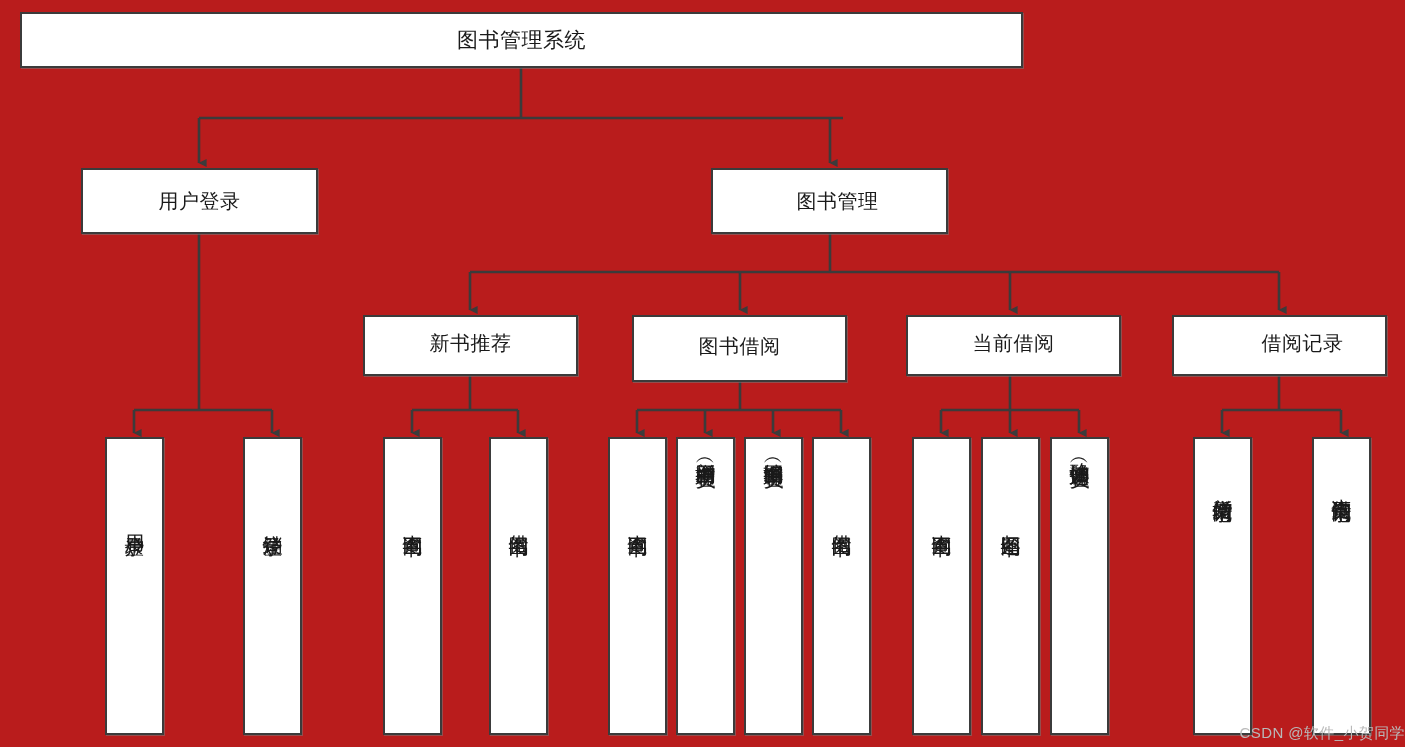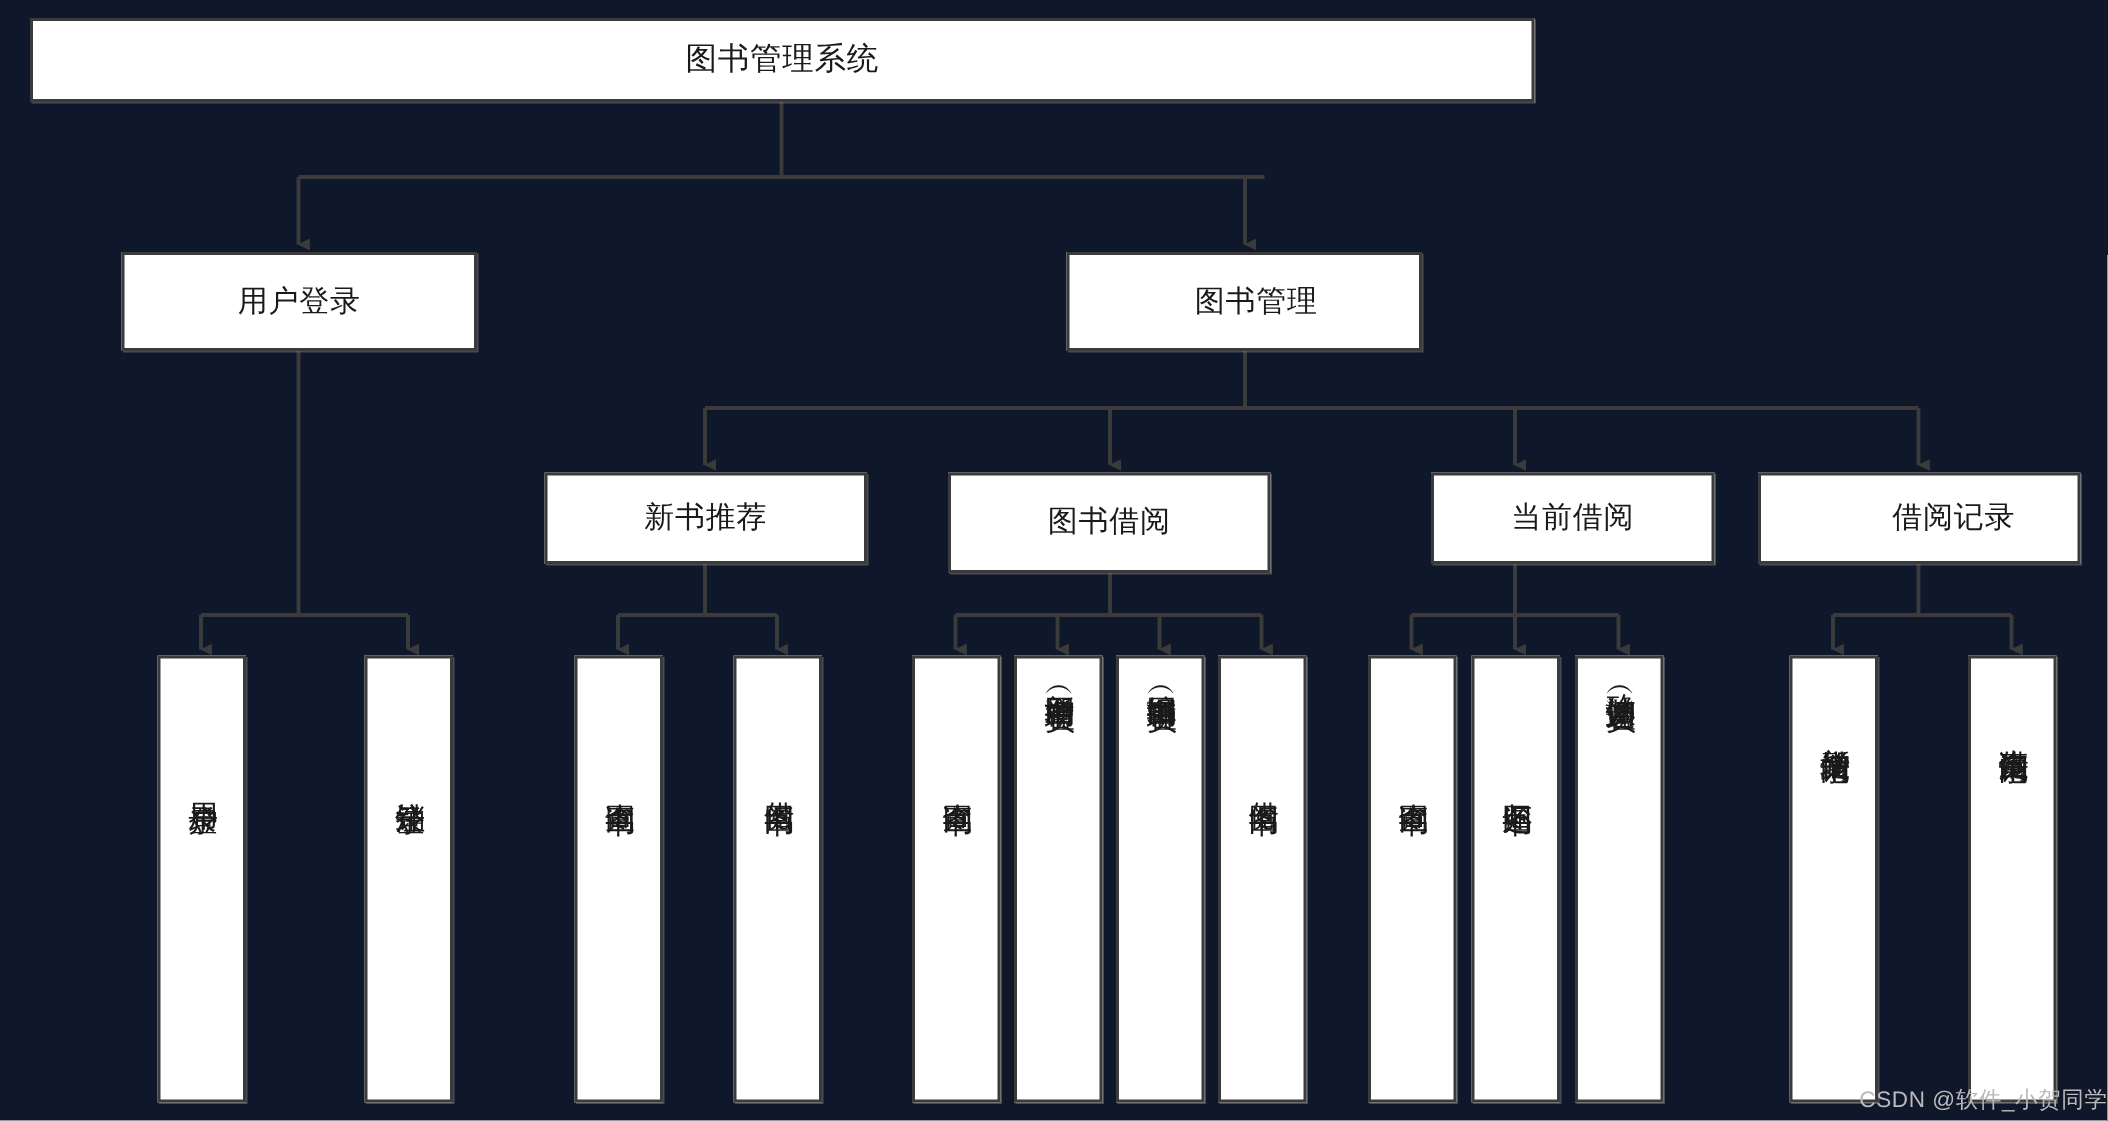--- a/index.html
+++ b/index.html
@@ -7,21 +7,21 @@
     padding: 0;
     background: #ffffff;
   }
   body {
     font-family: "Liberation Sans", "DejaVu Sans", sans-serif;
   }
   #canvas {
     position: relative;
     width: 1405px;
     height: 747px;
-    background: #0f172a;
+    background: #b91c1c;
     overflow: hidden;
   }
   #edges {
     position: absolute;
     left: 0;
     top: 0;
     width: 1405px;
     height: 747px;
     pointer-events: none;
   }
@@ -37,21 +37,21 @@
     box-shadow: 1px 1px 0 rgba(120,120,120,0.55);
   }
   .node .label {
     display: block;
     text-align: center;
     line-height: 1.22;
     letter-spacing: 0.5px;
   }
   .node.root .label { font-size: 21px; }
   .node.lvl2 .label { font-size: 20px; }
-  .node.lvl3 .label { font-size: 20px; }
+  .node.lvl3 .label { font-size: 20px; font-family: Liberation Mono, monospace; }
   .node.leaf {
     align-items: flex-start;
     justify-content: center;
     padding-top: 8px;
   }
   .node.leaf .label {
     writing-mode: vertical-rl;
     text-orientation: upright;
     font-size: 20px;
     line-height: 1.35;
@@ -139,21 +139,21 @@
   <div class="node lvl2" style="left:711px; top:168px; width:237px; height:66px;padding-left:16px;">
     <span class="label">图书管理</span>
   </div>
 
   <div class="node lvl3" style="left:363px; top:315px; width:215px; height:61px;">
     <span class="label">新书推荐</span>
   </div>
   <div class="node lvl3" style="left:632px; top:315px; width:215px; height:67px;align-items:center;">
     <span class="label">图书借阅</span>
   </div>
-  <div class="node lvl3" style="left:954px; top:315px; width:189px; height:61px;justify-content:center;">
+  <div class="node lvl3" style="left:906px; top:315px; width:215px; height:61px;justify-content:center;">
     <span class="label">当前借阅</span>
   </div>
   <div class="node lvl3" style="left:1172px; top:315px; width:215px; height:61px;padding-left:46px;">
     <span class="label">借阅记录</span>
   </div>
 
   <div class="node leaf mid" style="left:105px; top:437px; width:59px; height:298px;">
     <span class="label">用户登录</span>
   </div>
   <div class="node leaf mid" style="left:243px; top:437px; width:59px; height:298px;">

